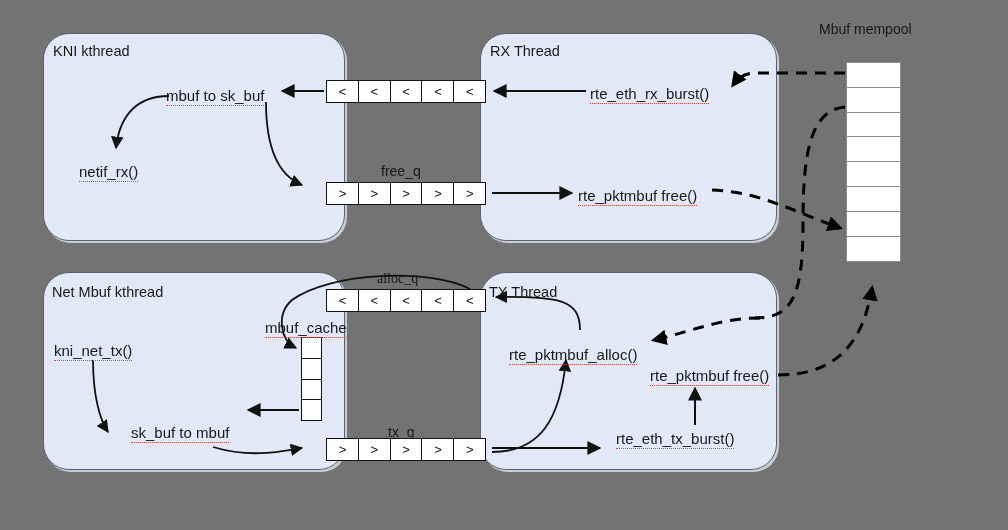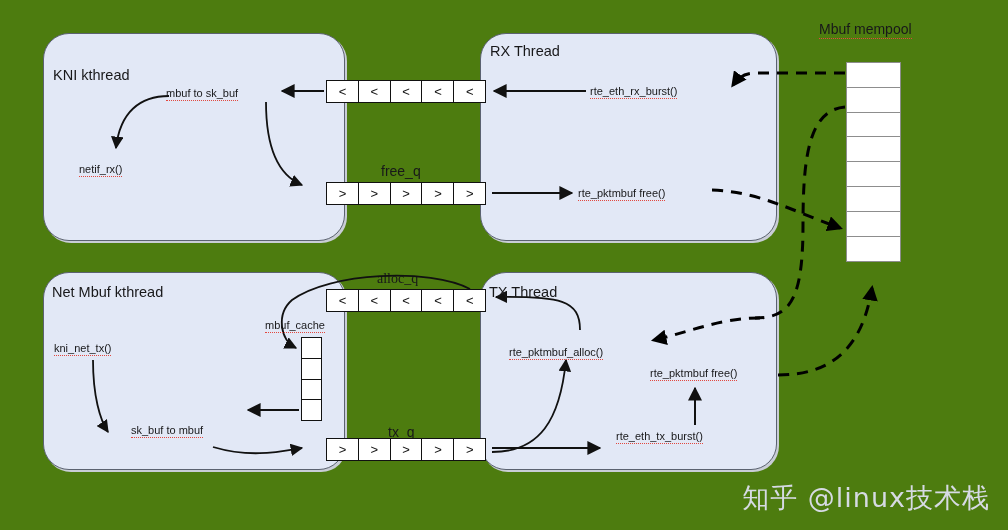--- a/index.html
+++ b/index.html
@@ -1,24 +1,24 @@
 <!DOCTYPE html>
 <html><head>
 <meta charset="utf-8">
 <style>
   html,body{margin:0;padding:0;background:#ffffff;}
   body{width:1008px;height:530px;font-family:"Liberation Sans",sans-serif;}
-  #stage{position:relative;width:1008px;height:530px;overflow:hidden;background:#4d7c0f;}
+  #stage{position:relative;width:1008px;height:530px;overflow:hidden;background:#737373;}
 
   svg#wires{position:absolute;left:0;top:0;width:1008px;height:530px;pointer-events:none;}
 
   .tbox{position:absolute;background:#e2e8f6;border:1.4px solid #5b6270;border-radius:26px;box-sizing:border-box;}
   .tbox.shadow{box-shadow:2px 2px 0 #c9cdd6;}
 
-  .lbl{position:absolute;white-space:nowrap;color:#18181a;font-size:11px;line-height:1;}
+  .lbl{position:absolute;white-space:nowrap;color:#18181a;font-size:15px;line-height:1;}
   .lbl.ttl{font-size:14.5px;}
   .spell{border-bottom:1.6px dotted #e2483f;padding-bottom:1px;}
 
   .qrow{position:absolute;display:flex;box-sizing:border-box;}
   .qcell{width:33px;height:23px;border:1.2px solid #111;background:#fff;box-sizing:border-box;
          display:flex;align-items:center;justify-content:center;font-size:13px;color:#111;margin-left:-1.2px;}
   .qcell:first-child{margin-left:0;}
 
   .vstack{position:absolute;display:flex;flex-direction:column;box-sizing:border-box;}
   .vcell{border:1.2px solid #8a8a8a;background:#fff;box-sizing:border-box;margin-top:-1.2px;}
@@ -138,21 +138,21 @@
 
     <path d="M 580,330 C 580,300 560,296 496,297" fill="none" stroke="#111" stroke-width="1.8" marker-end="url(#ah)"></path>
 
     <line x1="492" y1="448" x2="600" y2="448" stroke="#111" stroke-width="2" marker-end="url(#ah)"></line>
 
     <path d="M 492,452 C 540,452 560,420 566,360" fill="none" stroke="#111" stroke-width="1.8" marker-end="url(#ah)"></path>
 
     <line x1="695" y1="425" x2="695" y2="388" stroke="#111" stroke-width="2" marker-end="url(#ah)"></line>
   </svg>
 
-  <div class="lbl ttl" style="left:53px;top:44px;margin-top:24px;">
+  <div class="lbl ttl" style="left:53px;top:44px;">
     <span>KNI kthread</span>
   </div>
   <div class="lbl" style="left:166px;top:88px;">
     <span class="spell">mbuf to sk_buf</span>
   </div>
   <div class="lbl" style="left:79px;top:164px;">
     <span class="spell">netif_rx()</span>
   </div>
 
   <div class="lbl ttl" style="left:490px;top:44px;text-align:right;">
@@ -184,15 +184,14 @@
   <div class="lbl" style="left:509px;top:347px;">
     <span class="spell">rte_pktmbuf_alloc()</span>
   </div>
   <div class="lbl" style="left:650px;top:368px;">
     <span class="spell">rte_pktmbuf free()</span>
   </div>
   <div class="lbl" style="left:616px;top:431px;">
     <span class="spell">rte_eth_tx_burst()</span>
   </div>
 
-  <div id="watermark">知乎 @linux技术栈</div>
 
 </div>
 
 </body></html>

